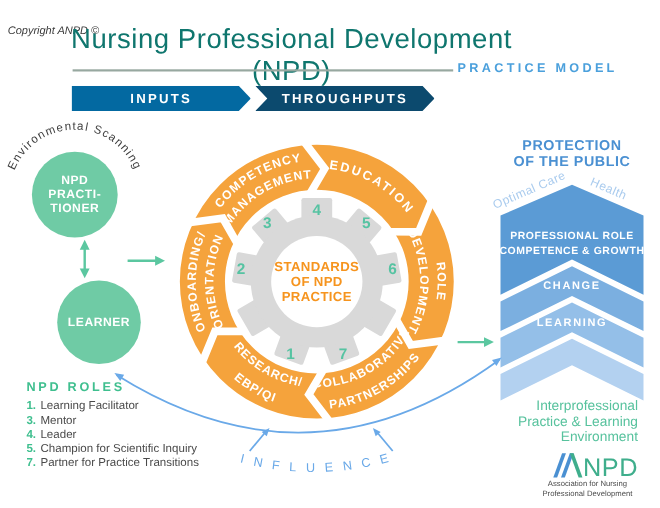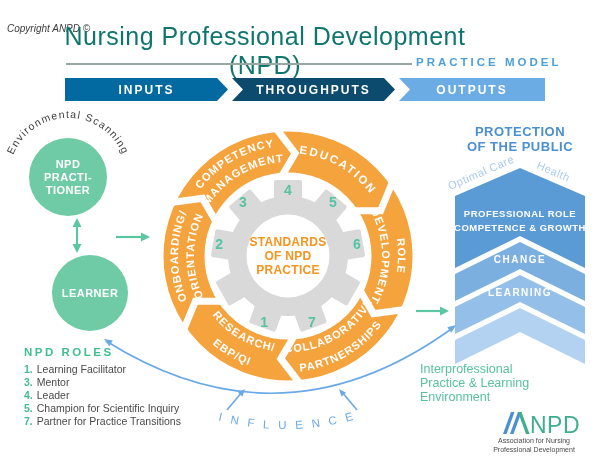--- a/index.html
+++ b/index.html
@@ -23,21 +23,21 @@
           align-items:center;justify-content:center;font-weight:bold;font-size:11px;
           line-height:13px;letter-spacing:.5px;text-align:center;}
   .npd-circle{left:29px;top:138px;width:78px;height:78px;}
   .learner-circle{left:52px;top:255px;width:76px;height:76px;}
   .protection{left:445px;top:124px;width:150px;text-align:center;font-size:13px;font-weight:bold;
               color:#4A90D2;line-height:15px;letter-spacing:.5px;}
   .roles{left:24px;top:346px;}
   .roles-heading{font-size:11.5px;font-weight:bold;color:#3FBF8F;letter-spacing:2.5px;margin-bottom:5px;}
   .role-row{font-size:10.5px;color:#4a4a4a;line-height:13px;}
   .role-num{color:#3FBF8F;font-weight:bold;margin-right:4px;}
-  .environment{right:20px;top:362px;width:160px;font-size:12.5px;
+  .environment{right:20px;top:362px;width:160px;text-align:right;font-size:12.5px;
                color:#57C29D;line-height:14px;}
   .logo-block{right:20px;top:410px;width:110px;display:flex;flex-direction:column;align-items:flex-end;}
   .logo-caption{width:92px;text-align:center;font-size:7px;line-height:8.5px;color:#4a4a4a;margin-top:1px;}
   svg{position:absolute;left:0;top:0;}
   svg text{font-family:"Liberation Sans",sans-serif;}
 </style>
 </head>
 <body>
 
 <div class="canvas">
@@ -174,23 +174,20 @@
   <div class="abs title">Nursing Professional Development (NPD)</div>
   <div class="abs title-line"></div>
   <div class="abs practice-model">PRACTICE MODEL</div>
 
   <div class="abs bar-seg bar-green">
     <span>INPUTS</span>
   </div>
   <div class="abs bar-seg bar-orange">
     <span>THROUGHPUTS</span>
   </div>
-  <div class="abs bar-seg bar-blue">
-    <span>OUTPUTS</span>
-  </div>
 
   <div class="abs circle npd-circle">
     <div>NPD</div>
     <div>PRACTI-</div>
     <div>TIONER</div>
   </div>
   <div class="abs circle learner-circle">
     <div>LEARNER</div>
   </div>
 

